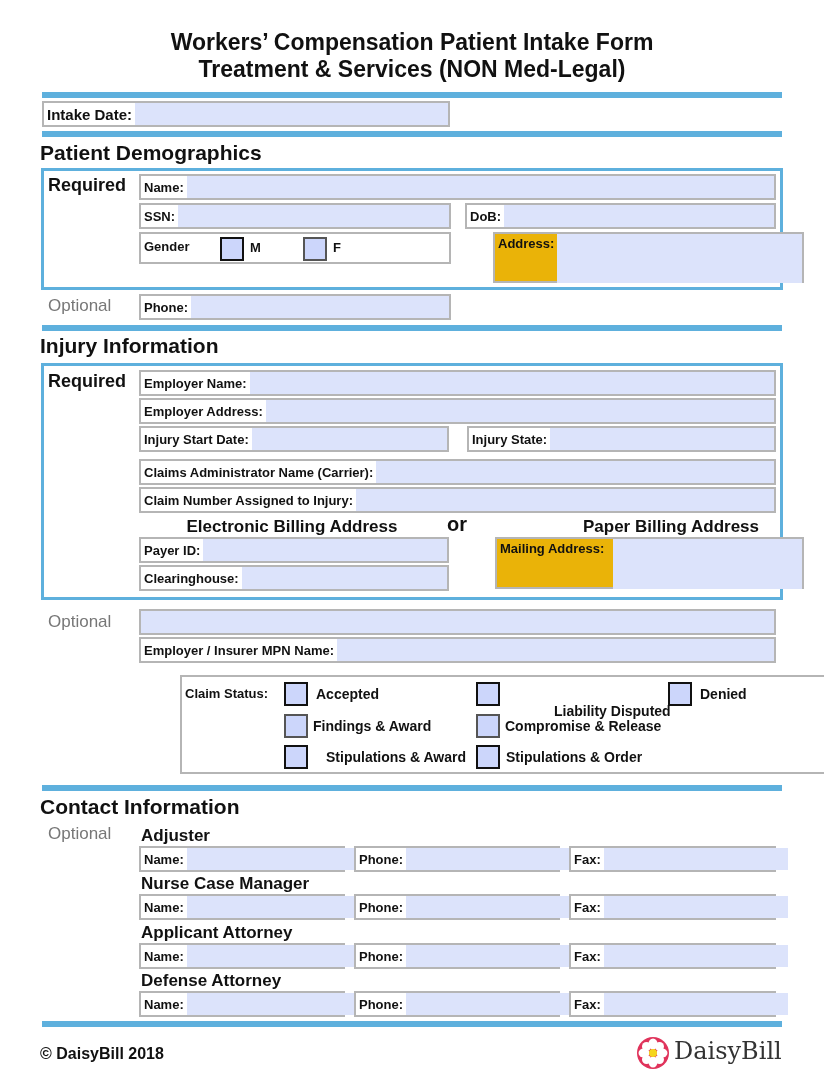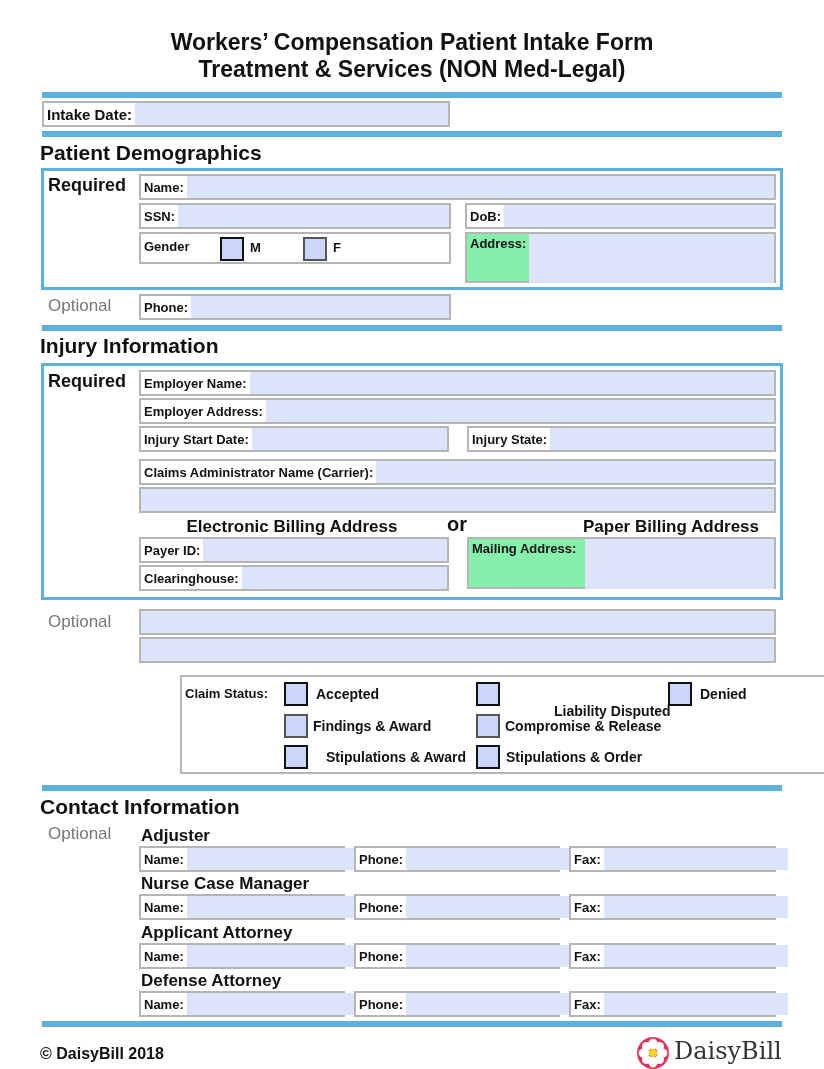--- a/index.html
+++ b/index.html
@@ -14,21 +14,21 @@
   .opt-label { font-size: 17px; color: #777; }
   .field { box-sizing: border-box; border: 2px solid #b5b5b5; background: #dce3fb; display: flex; align-items: stretch; }
   .field .lbl { background: #ffffff; font-weight: bold; font-size: 13px; padding: 0 3px 0 3px; display: flex; align-items: center; white-space: nowrap; color: #111; }
   .field .inp { flex: 1; background: #dce3fb; border: none; outline: none; margin: 0; padding: 0 4px; font-size: 13px; font-family: "Liberation Sans", sans-serif; }
   .plain-box { box-sizing: border-box; border: 2px solid #b5b5b5; background: #fff; }
   .cb { box-sizing: border-box; width: 24px; height: 24px; border: 2px solid #111; background: #ccd6fb; }
   .cb-light { border-color: #555; }
   .cb-label { font-weight: bold; font-size: 14px; color: #111; white-space: nowrap; }
   .sub-head { font-weight: bold; font-size: 17px; color: #111; }
   .billing-head { font-weight: bold; font-size: 17px; color: #111; text-align: center; }
-  .multi { box-sizing: border-box; border: 2px solid #b5b5b5; background: #86efac; }
+  .multi { box-sizing: border-box; border: 2px solid #b5b5b5; background: #eab308; margin-left: 28px; }
   .multi .lbl { font-weight: bold; font-size: 13px; padding: 2px 3px; color: #111; position: absolute; left: 0; top: 0; }
   .multi .line { position: absolute; background: #dce3fb; border: none; outline: none; }
   .footer-copy { font-weight: bold; font-size: 16px; color: #111; }
   .logo-text { font-family: "DejaVu Serif", serif; font-size: 24px; color: #333; }
 </style>
 </head>
 <body>
 
 <div class="abs title" style="top:29px;">Workers’ Compensation Patient Intake Form</div>
 <div class="abs title" style="top:56px;">Treatment &amp; Services (NON Med-Legal)</div>
@@ -103,20 +103,21 @@
 </div>
 <div class="abs field" style="left:467px; top:426px; width:309px; height:26px;">
   <span class="lbl">Injury State:</span>
   <input class="inp" style="">
 </div>
 <div class="abs field" style="left:139px; top:459px; width:637px; height:26px;">
   <span class="lbl">Claims Administrator Name (Carrier):</span>
   <input class="inp" style="">
 </div>
 <div class="abs field" style="left:139px; top:487px; width:637px; height:26px;">
+  <span class="lbl">Claim Number Assigned to Injury:</span>
   <input class="inp" style="">
 </div>
 
 <div class="abs billing-head" style="left:139px; top:517px; width:306px;">Electronic Billing Address</div>
 <div class="abs" style="left:447px; top:513px; font-weight:bold; font-size:20px;">or</div>
 <div class="abs billing-head" style="left:467px; top:517px; width:292px;text-align:right;">Paper Billing Address</div>
 
 <div class="abs field" style="left:139px; top:537px; width:310px; height:26px;">
   <span class="lbl">Payer ID:</span>
   <input class="inp" style="">
@@ -129,20 +130,21 @@
   <span class="lbl">Mailing Address:</span>
   <input class="line" style="left: 116px; top: 0px; right: 0px; height: 23px;">
   <input class="line" style="left: 116px; top: 25px; right: 0px; height: 23px;">
 </div>
 
 <div class="abs opt-label" style="left:48px; top:612px;">Optional</div>
 <div class="abs field" style="left:139px; top:609px; width:637px; height:26px;">
   <input class="inp" style="">
 </div>
 <div class="abs field" style="left:139px; top:637px; width:637px; height:26px;">
+  <span class="lbl">Employer / Insurer MPN Name:</span>
   <input class="inp" style="">
 </div>
 
 <div class="abs plain-box" style="left:139px; top:675px; width:724px; height:99px;margin-left:41px;">
   <span class="abs" style="left:3px; top:9px; font-weight:bold; font-size:13px;">Claim Status:</span>
 
   <div class="abs cb" style="left:102px; top:5px;"></div>
   <span class="abs cb-label" style="left:134px; top:9px;">Accepted</span>
 
   <div class="abs cb" style="left:294px; top:5px;"></div>

